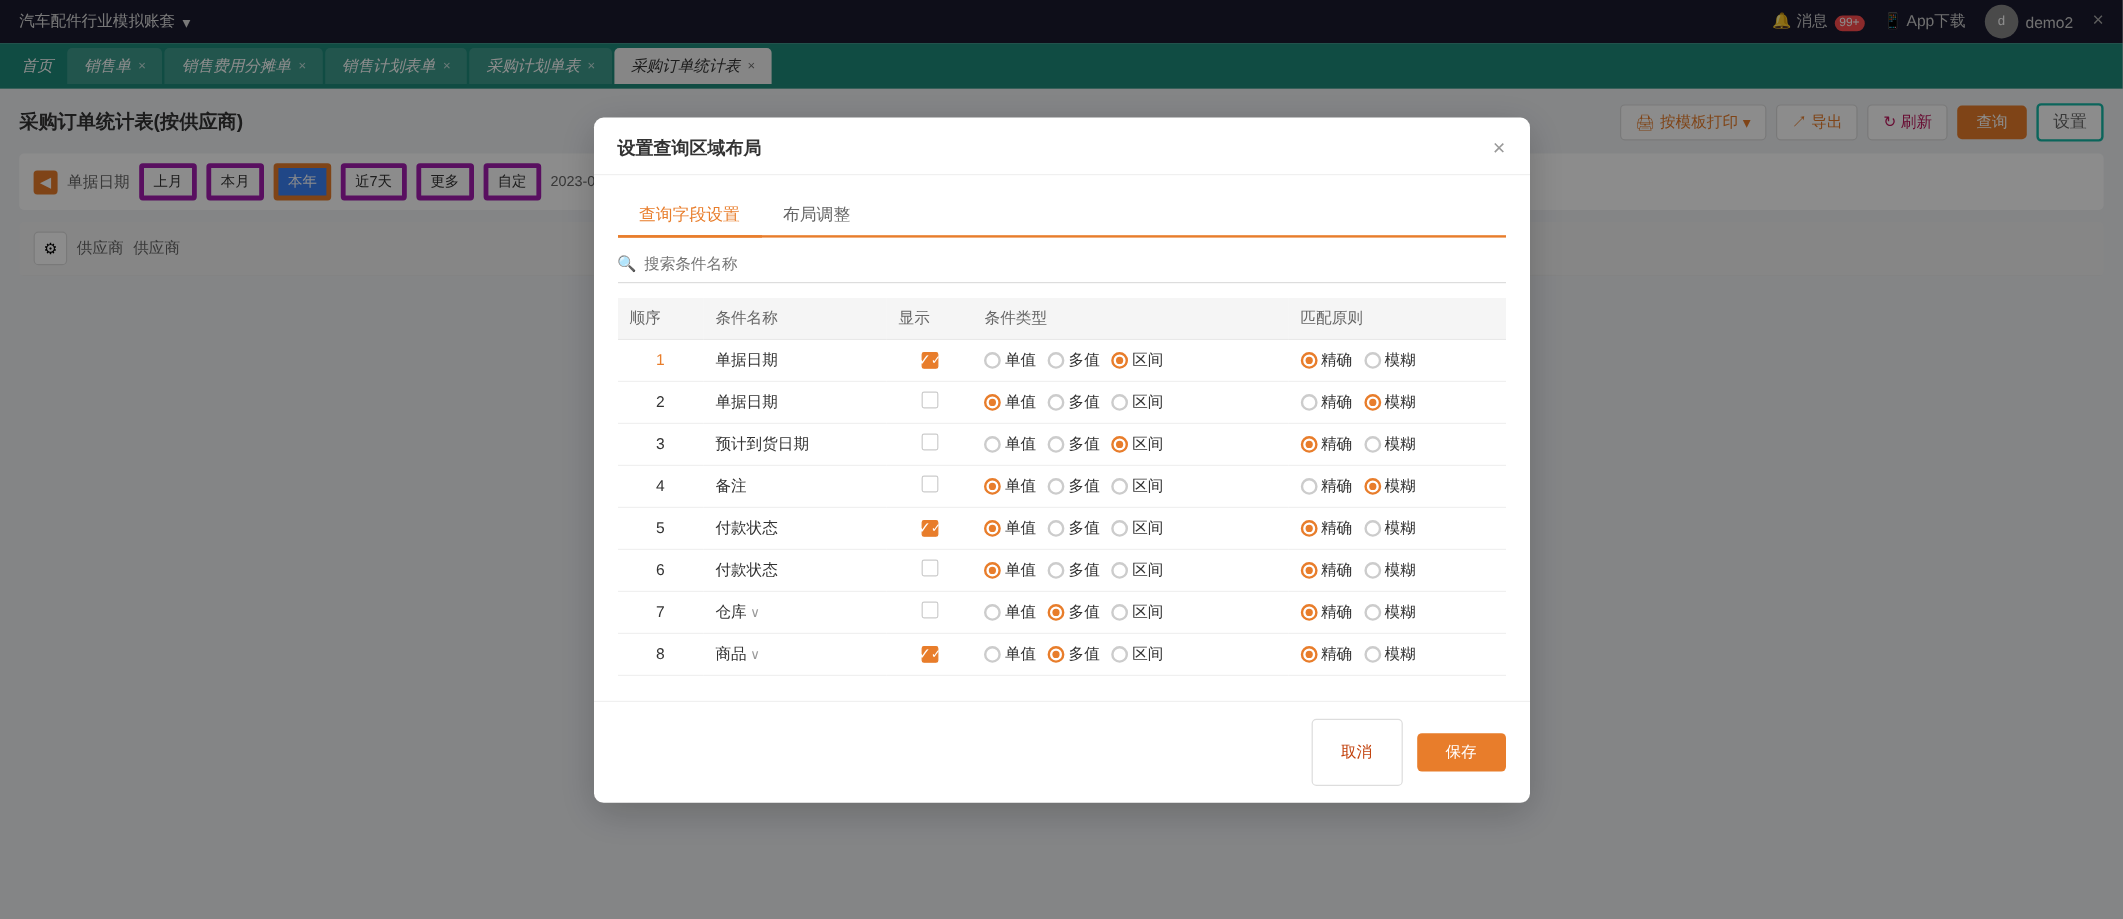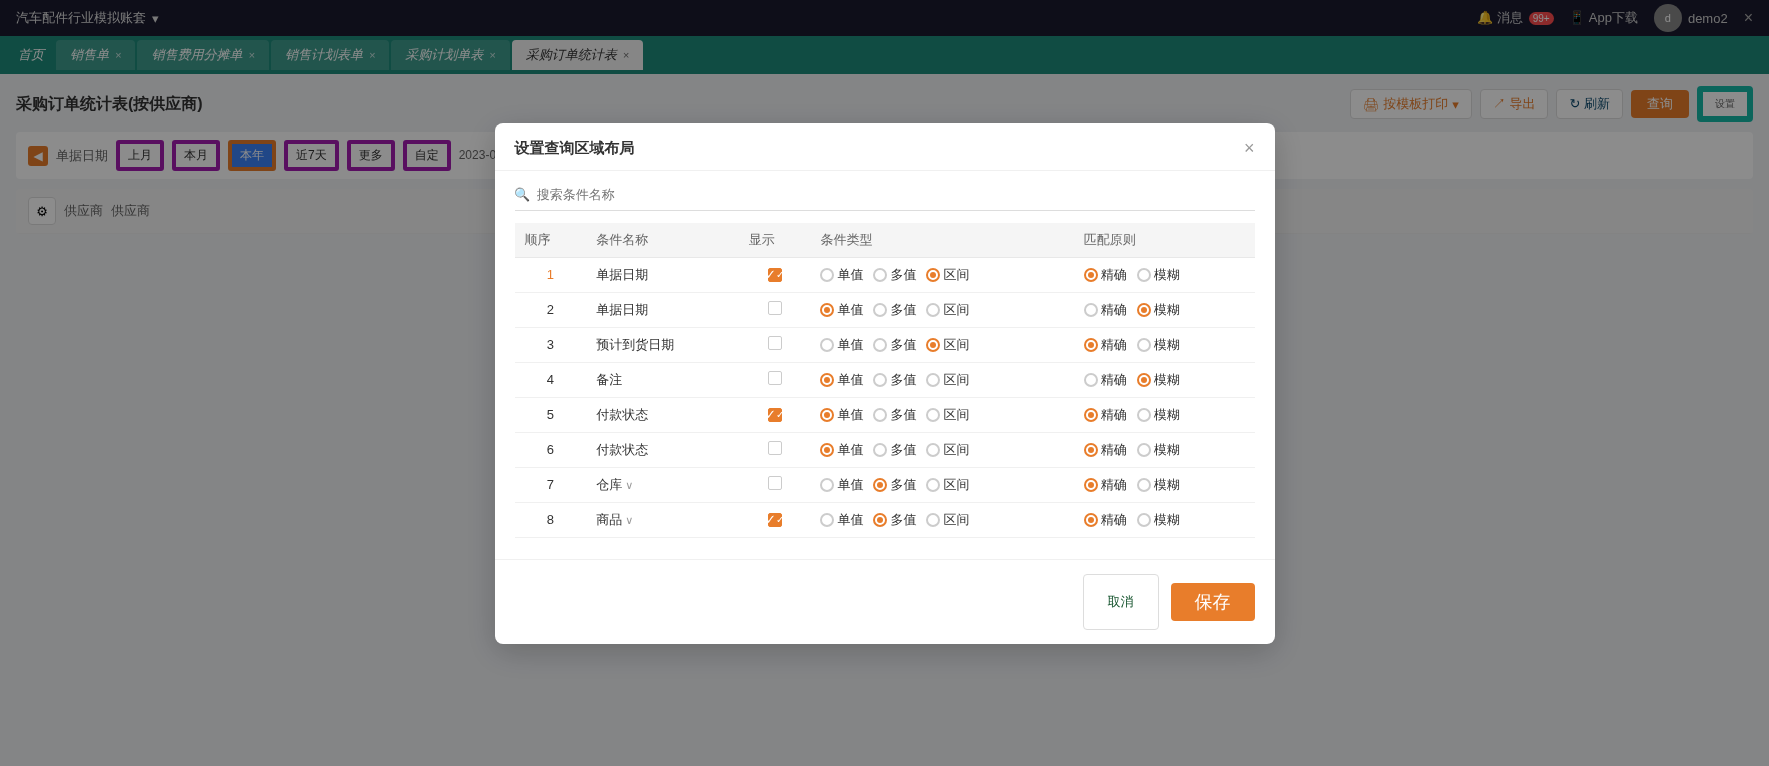--- a/index.html
+++ b/index.html
@@ -61,23 +61,23 @@
     .page-header {
       display: flex;
       align-items: center;
       justify-content: space-between;
       margin-bottom: 10px;
     }
     .page-title { font-size: 16px; font-weight: bold; color: #333; }
     .page-actions { display: flex; align-items: center; gap: 8px; }
     .btn-print { background: white; border: 1px solid #ddd; padding: 5px 12px; border-radius: 4px; font-size: 13px; cursor: pointer; display: flex; align-items: center; gap: 4px; color: #e87d2b; }
     .btn-export { background: white; border: 1px solid #ddd; padding: 5px 12px; border-radius: 4px; font-size: 13px; cursor: pointer; color: #e87d2b; }
-    .btn-refresh { background: white; border: 1px solid #ddd; padding: 5px 12px; border-radius: 4px; font-size: 13px; cursor: pointer; color: #0c4a6e; text-align: center; }
+    .btn-refresh { background: white; border: 1px solid #ddd; padding: 5px 12px; border-radius: 4px; font-size: 13px; cursor: pointer; color: #be185d; text-align: center; }
     .btn-query { background: #e87d2b; border: none; padding: 5px 16px; border-radius: 4px; font-size: 13px; cursor: pointer; color: white; }
-    .btn-settings { background: white; border: 6px solid #14b8a6; padding: 5px 12px; border-radius: 4px; font-size: 10px; cursor: pointer; color: #666; }
+    .btn-settings { background: white; border: 2px solid #14b8a6; padding: 5px 12px; border-radius: 4px; font-size: 14px; cursor: pointer; color: #666; }
 
     
     .filter-bar {
       background: white;
       border-radius: 4px;
       padding: 8px 12px;
       display: flex;
       align-items: center;
       gap: 8px;
       margin-bottom: 10px;
@@ -208,22 +208,22 @@
 
     
     .modal-footer {
       display: flex;
       justify-content: flex-end;
       align-items: center;
       padding: 14px 20px;
       border-top: 1px solid #f0f0f0;
       gap: 12px;
     }
-    .btn-cancel { padding: 18px 24px; border: 1px solid #ddd; background: white; border-radius: 4px; font-size: 13px; cursor: pointer; color: #14532d; }
-    .btn-save { padding: 7px 24px; border: none; background: #e87d2b; border-radius: 4px; font-size: 18px; cursor: pointer; color: white; }
+    .btn-cancel { padding: 18px 24px; border: 1px solid #ddd; background: white; border-radius: 4px; font-size: 13px; cursor: pointer; color: #c2410c; }
+    .btn-save { padding: 7px 24px; border: none; background: #e87d2b; border-radius: 4px; font-size: 13px; cursor: pointer; color: white; }
     .more-dots { color: #999; letter-spacing: 2px; }
   </style>
 </head>
 <body>
 
 <div class="top-bar">
   <div class="top-bar-left">
     <span>汽车配件行业模拟账套</span>
     <span style="cursor:pointer;">▾</span>
   </div>
@@ -324,20 +324,28 @@
 <div class="overlay">
   <div class="modal">
 
     <div class="modal-header">
       <span class="modal-title">设置查询区域布局</span>
       <button class="modal-close">×</button>
     </div>
 
     <div class="modal-body">
 
+      <div class="modal-tabs">
+        <div class="modal-tab active">
+          <span>查询字段设置</span>
+        </div>
+        <div class="modal-tab">
+          <span>布局调整</span>
+        </div>
+      </div>
 
       <div class="modal-search">
         <span style="color:#999;">🔍</span>
         <input type="text" placeholder="搜索条件名称" style="border: none; outline: none; font-size: 13px; color: rgb(102, 102, 102); width: 200px;">
       </div>
 
       <div class="modal-table-wrapper">
         <table class="modal-table">
           <thead>
             <tr>

